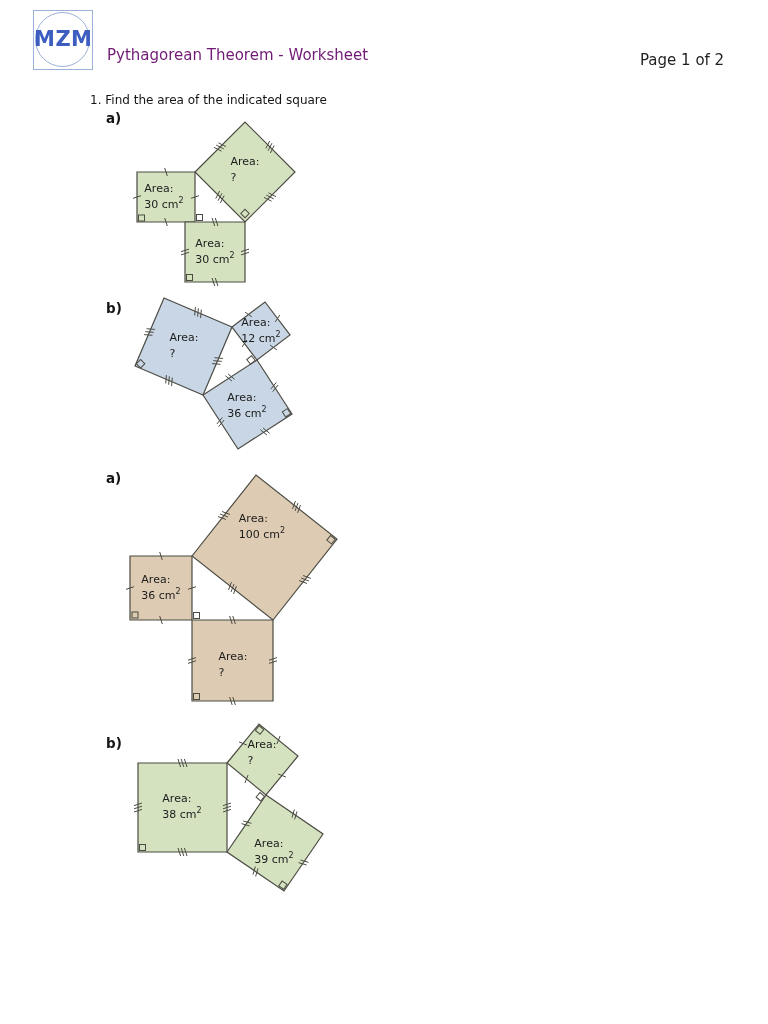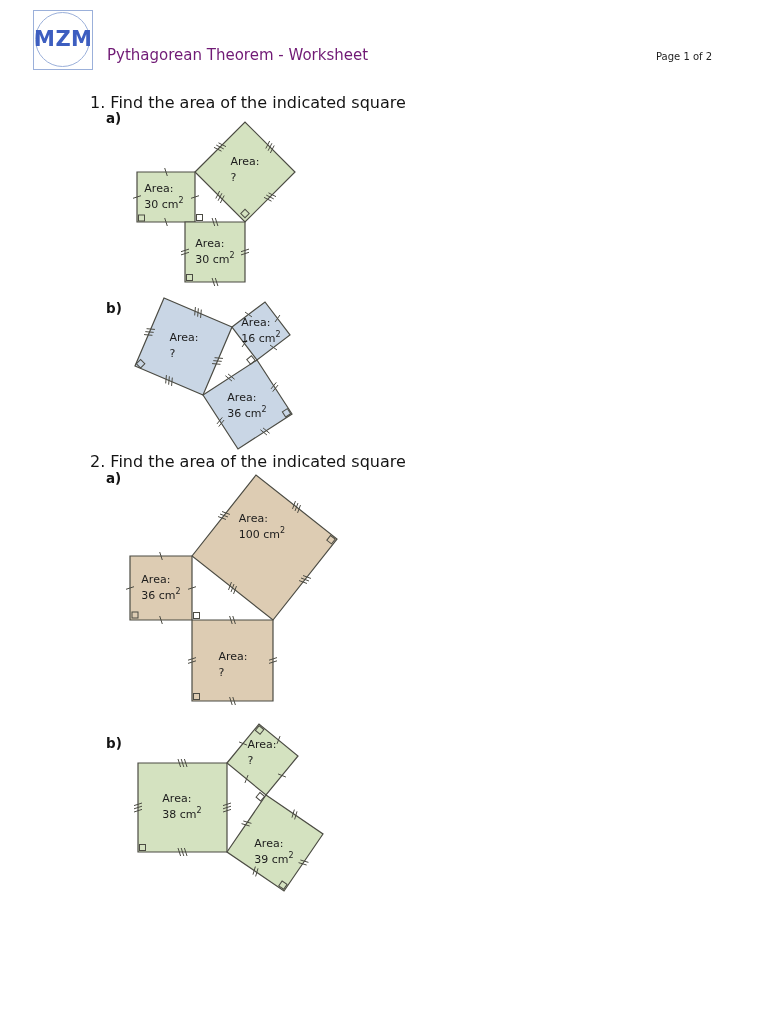--- a/index.html
+++ b/index.html
@@ -6,24 +6,24 @@
   .page{position:relative;width:768px;height:1024px;background:#ffffff;
         font-family:"DejaVu Sans","Liberation Sans",sans-serif;color:#1c1c1c;overflow:hidden;}
 
   
   .logo{position:absolute;left:33px;top:10px;width:58px;height:58px;border:1.5px solid #9bb0da;}
   .logo .circle{position:absolute;left:1px;top:1px;width:53px;height:53px;
                 border:1.5px solid #9bb0da;border-radius:50%;}
   .logo .mzm{position:absolute;left:0;right:0;top:50%;transform:translateY(-55%);
              text-align:center;font-size:21px;font-weight:bold;color:#3d5ec0;letter-spacing:.5px;}
   .title{position:absolute;left:107px;top:46px;font-size:15px;color:#701a75;}
-  .pagenum{position:absolute;left:656px;top:51px;font-size:10px;color:#1f1f1f;}
+  .pagenum{position:absolute;left:640px;top:51px;font-size:15px;color:#1f1f1f;}
 
   
-  .q{position:absolute;font-size:16px;color:#141414;}
+  .q{position:absolute;font-size:12px;color:#141414;}
   .part{position:absolute;font-size:13.5px;font-weight:bold;color:#141414;}
 
   
   .fig{position:absolute;}
   .fig svg{display:block;overflow:visible;}
   .sq{stroke:#4b4b43;stroke-width:1.2;stroke-linejoin:miter;}
   .tick{stroke:#4b4b43;stroke-width:1;}
   .ra{fill:none;stroke:#4b4b43;stroke-width:1;}
   .sq-label{position:absolute;transform:translate(-50%,-50%);text-align:left;
             font-size:11px;line-height:1.3;color:#1c1c1c;white-space:nowrap;}
@@ -129,32 +129,28 @@
         <line x1="266.92383592103135" y1="435.01978058250074" x2="260.39087452198794" y2="429.7206848710979" class="tick"></line>
         <line x1="218.72068487109783" y1="426.60912547801206" x2="224.0197805825008" y2="420.07616407896865" class="tick"></line>
         <line x1="216.9802194174992" y1="423.92383592103135" x2="222.27931512890217" y2="417.39087452198794" class="tick"></line>
       </svg>
     <div class="sq-label" style="left:59px;top:54px;">
       <div>Area:</div>
       <div><span>?</span><sup></sup></div>
     </div>
     <div class="sq-label" style="left:136px;top:39px;">
       <div>Area:</div>
-      <div><span>16 cm</span><sup>2</sup></div>
+      <div><span>12 cm</span><sup>2</sup></div>
     </div>
     <div class="sq-label" style="left:122px;top:114px;">
       <div>Area:</div>
       <div><span>36 cm</span><sup>2</sup></div>
     </div>
   </div>
 
-  <div class="q" style="left:90px;top:452px;">
-    <span>2.</span>
-    <span>Find the area of the indicated square</span>
-  </div>
   <div class="part" style="left:106px;top:470px;">a)</div>
 
   <div class="fig" style="left:126px;top:470px;width:216px;height:236px;">
     <svg width="216" height="236" viewBox="126 470 216 236">
       <polygon class="sq" points="192,556 256,475 337,539 273,620" fill="#ddccb3"></polygon>
       <polygon class="sq" points="130,556 192,556 192,620 130,620" fill="#ddccb3"></polygon>
       <polygon class="sq" points="192,620 273,620 273,701 192,701" fill="#ddccb3"></polygon>
       <rect class="ra" x="132" y="612" width="6" height="6"></rect>
       <rect class="ra" x="193.5" y="612.5" width="6" height="6"></rect>
       <rect class="ra" x="193.5" y="693.5" width="6" height="6"></rect>

